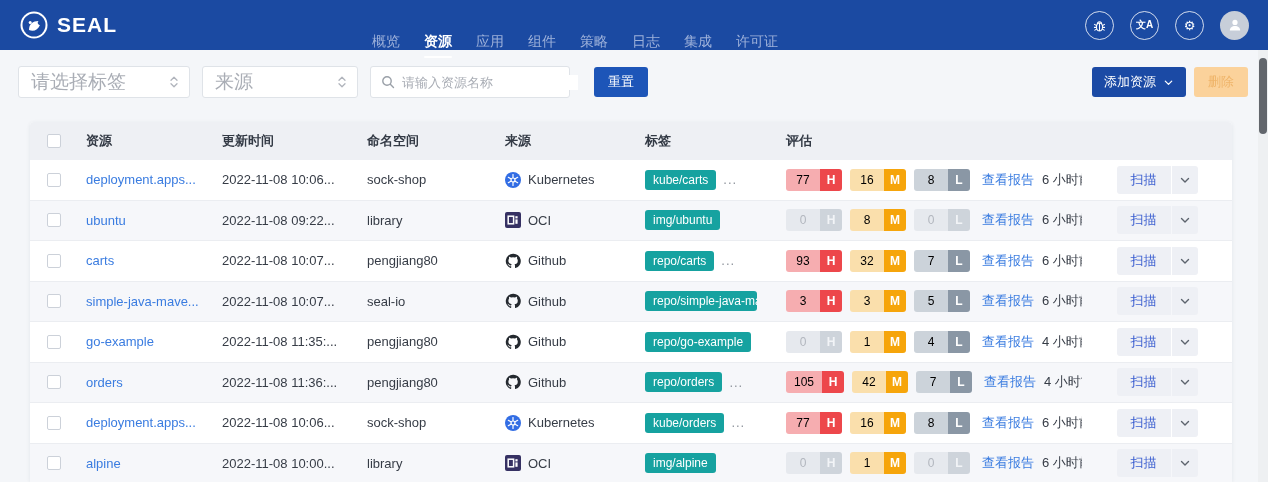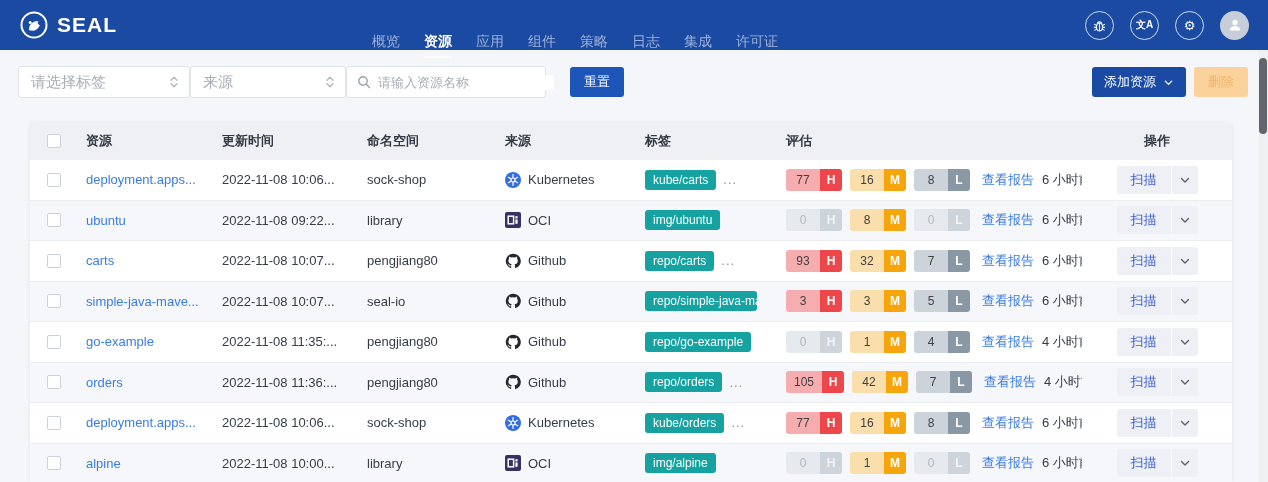--- a/index.html
+++ b/index.html
@@ -20,21 +20,21 @@
                 display:flex; align-items:center; justify-content:center; color:#fff; cursor:pointer; }
   .glyph { font-size:13px; color:#fff; line-height:1; }
   .glyph.lang { font-size:10px; font-weight:bold; }
   .nav-avatar { width:29px; height:29px; border-radius:50%; background:#c7ced9; display:flex;
                 align-items:center; justify-content:center; cursor:pointer; }
 
   
   .filters { display:flex; align-items:center; margin-top:16px; padding:0 20px 0 18px; }
   .select { height:32px; background:#fff; border:1px solid #dfe3e8; border-radius:3px;
             display:flex; align-items:center; justify-content:space-between;
-            padding:0 10px 0 12px; color:#a9adb5; font-size:15px; cursor:pointer; }
+            padding:0 10px 0 12px; color:#a9adb5; font-size:19px; cursor:pointer; margin-right:12px; }
   .w1 { width:172px; } .w2 { width:146px; } .w3 { width:156px; }
   .search { width:200px; height:32px; background:#fff; border:1px solid #dfe3e8; border-radius:3px;
             display:flex; align-items:center; padding:0 10px; gap:7px; }
   .search input { border:0; outline:0; flex:1; font-size:13px; color:#333; font-family:Liberation Sans, sans-serif; }
   .search input::placeholder { color:#a9adb5; }
   .btn { border:0; border-radius:3px; font-size:13px; cursor:pointer; font-family:inherit; }
   .btn-reset { margin-left:24px; height:30px; padding:0 14px; background:#1d55b8; color:#fff; }
   .f-right { margin-left:auto; display:flex; gap:8px;border-radius:8px; }
   .btn-add { height:30px; padding:0 12px; background:#1b4aa5; color:#fff; display:flex; align-items:center; gap:7px; }
   .btn-del { height:30px; padding:0 14px; background:#fbd29b; color:#efb469; cursor:not-allowed; }
@@ -52,21 +52,21 @@
   .c-name { width:136px; } .c-time { width:145px; } .c-ns { width:138px; }
   .c-src { width:140px; gap:7px; } .c-tag { width:141px; }
   .c-eval { width:304px; gap:8px; } .c-act { width:150px; justify-content:center; padding-left:0; }
   .cbx { appearance:none; width:14px; height:14px; border:1px solid #ccd1d9; border-radius:2px; background:#fff; cursor:pointer; }
   .link { color:#3a7ce0; text-decoration:none; cursor:pointer; white-space:nowrap; overflow:hidden; }
   .tag { background:#16a2a0; color:#fff; font-size:12px; padding:3px 8px; border-radius:3px;
          white-space:nowrap; max-width:112px; overflow:hidden; flex:none; }
   .more { color:#8f949c; margin-left:7px; letter-spacing:1px; }
   .sev { display:flex; flex:none; }
   .sev .cnt { height:22px; min-width:34px; padding:0 8px; display:flex; align-items:center; justify-content:center;
-              font-size:12px; color:#404040; border-radius:3px 0 0 3px; }
+              font-size:12px; color:#000000; border-radius:3px 0 0 3px; }
   .sev .ltr { width:22px; height:22px; display:flex; align-items:center; justify-content:center;
               font-size:12px; font-weight:bold; color:#fff; border-radius:0 3px 3px 0; }
   .sev.s-h .cnt { background:#f6adb0; } .sev.s-h .ltr { background:#ed474b; }
   .sev.s-m .cnt { background:#fadfac; } .sev.s-m .ltr { background:#f6a50b; }
   .sev.s-l .cnt { background:#ccd3da; } .sev.s-l .ltr { background:#8a97a5; }
   .sev.muted .cnt { background:#e6e9ee; color:#b2b6be; }
   .sev.muted .ltr { background:#ced4db; color:#f2f4f7; }
   .report { margin-left:4px; flex:none; }
   .age { white-space:nowrap; }
   .scan-group { display:flex; }
@@ -179,21 +179,20 @@
   <div class="thead">
     <div class="cell c-check">
         <input type="checkbox" class="cbx" style="">
       </div>
     <div class="cell c-name">资源</div>
     <div class="cell c-time">更新时间</div>
     <div class="cell c-ns">命名空间</div>
     <div class="cell c-src">来源</div>
     <div class="cell c-tag">标签</div>
     <div class="cell c-eval">评估</div>
-    <div class="cell c-act">操作</div>
   </div>
   <div id="tbody">
       <div class="row">
     <div class="cell c-check">
           <input type="checkbox" class="cbx" style="">
         </div>
     <div class="cell c-name">
           <a class="link" href="#">deployment.apps...</a>
         </div>
     <div class="cell c-time">2022-11-08 10:06...</div>

